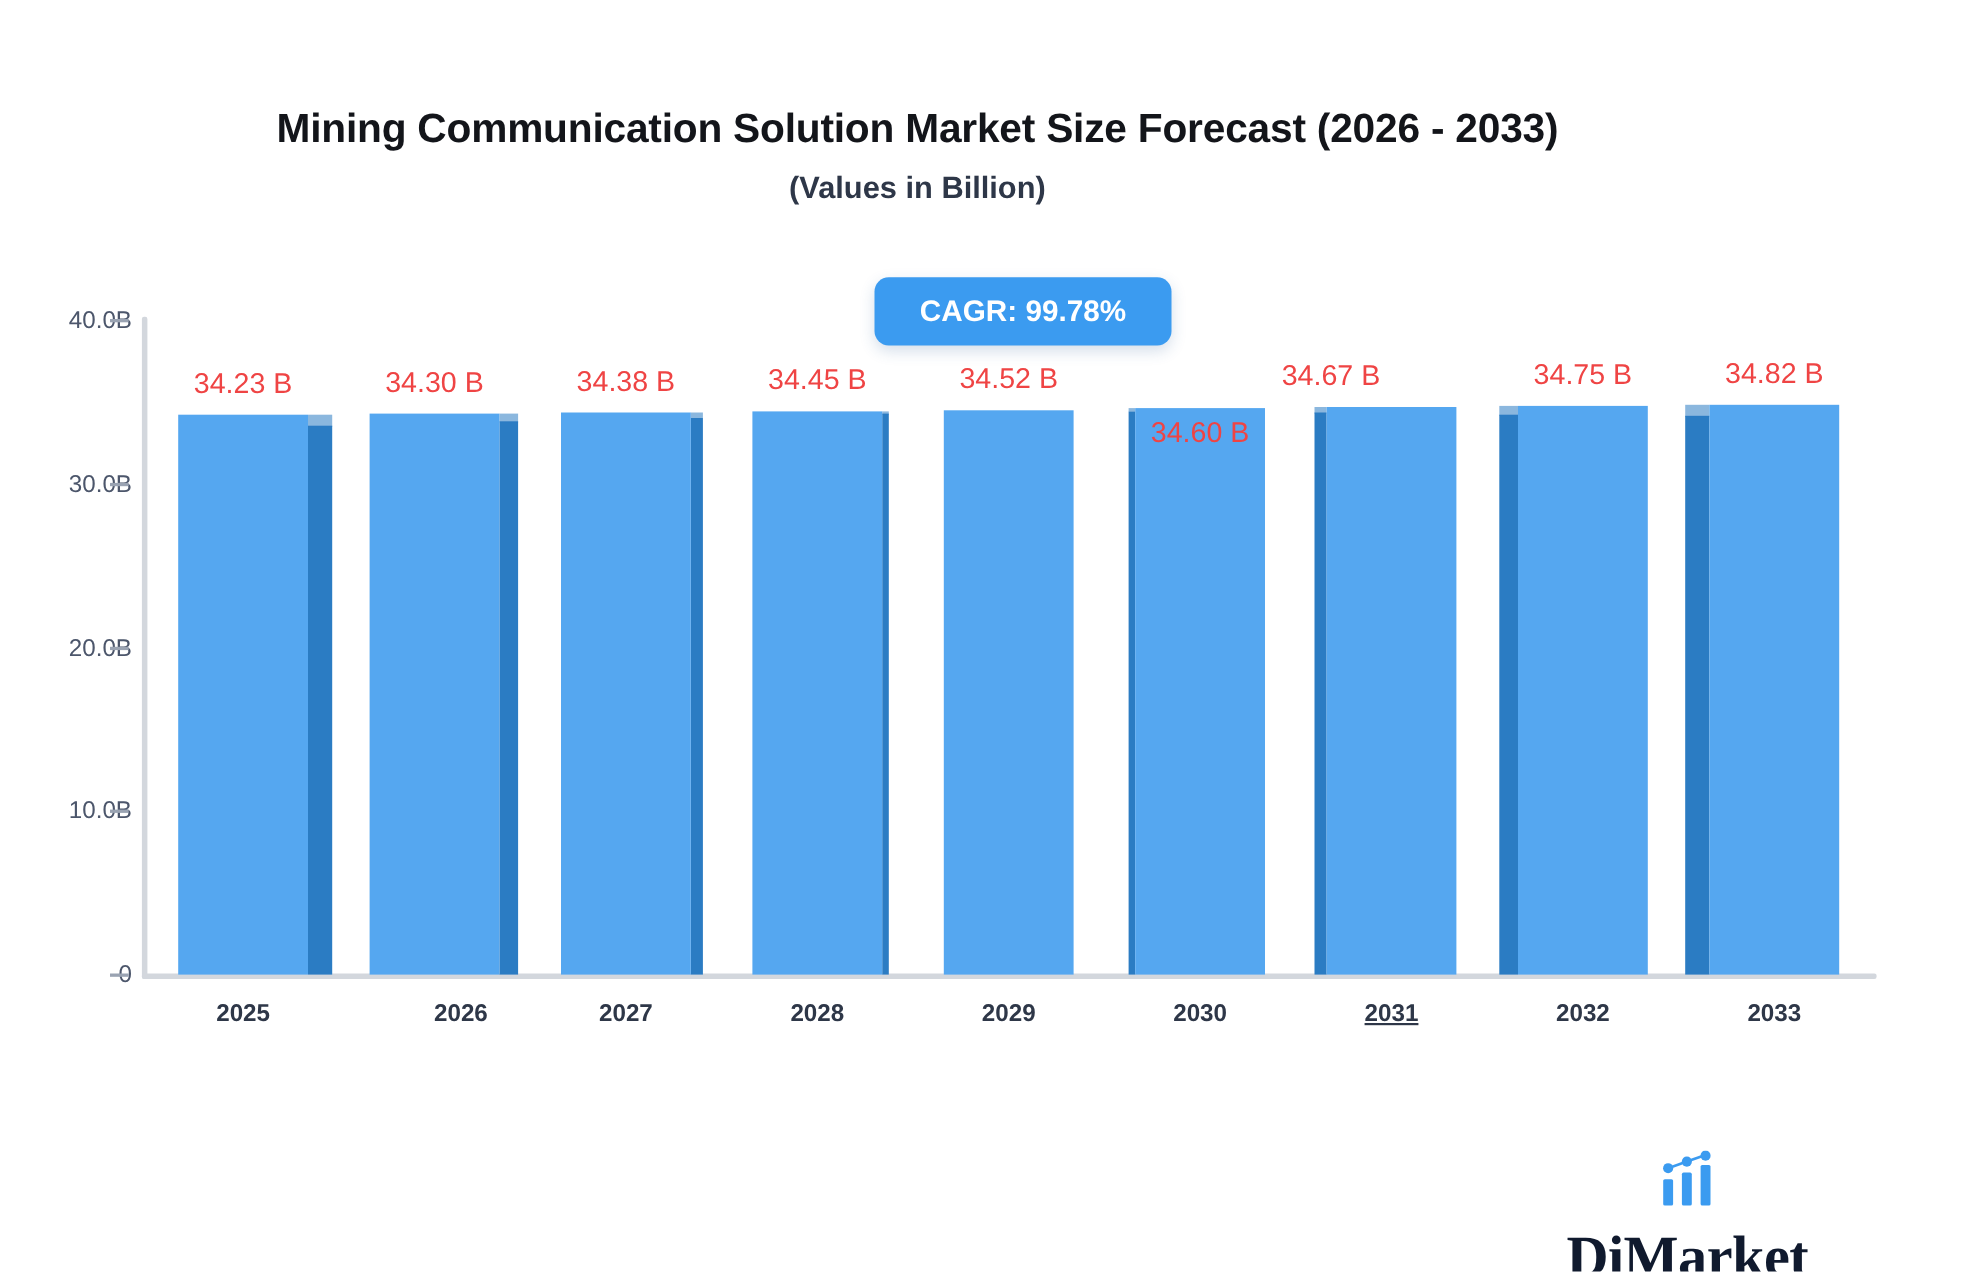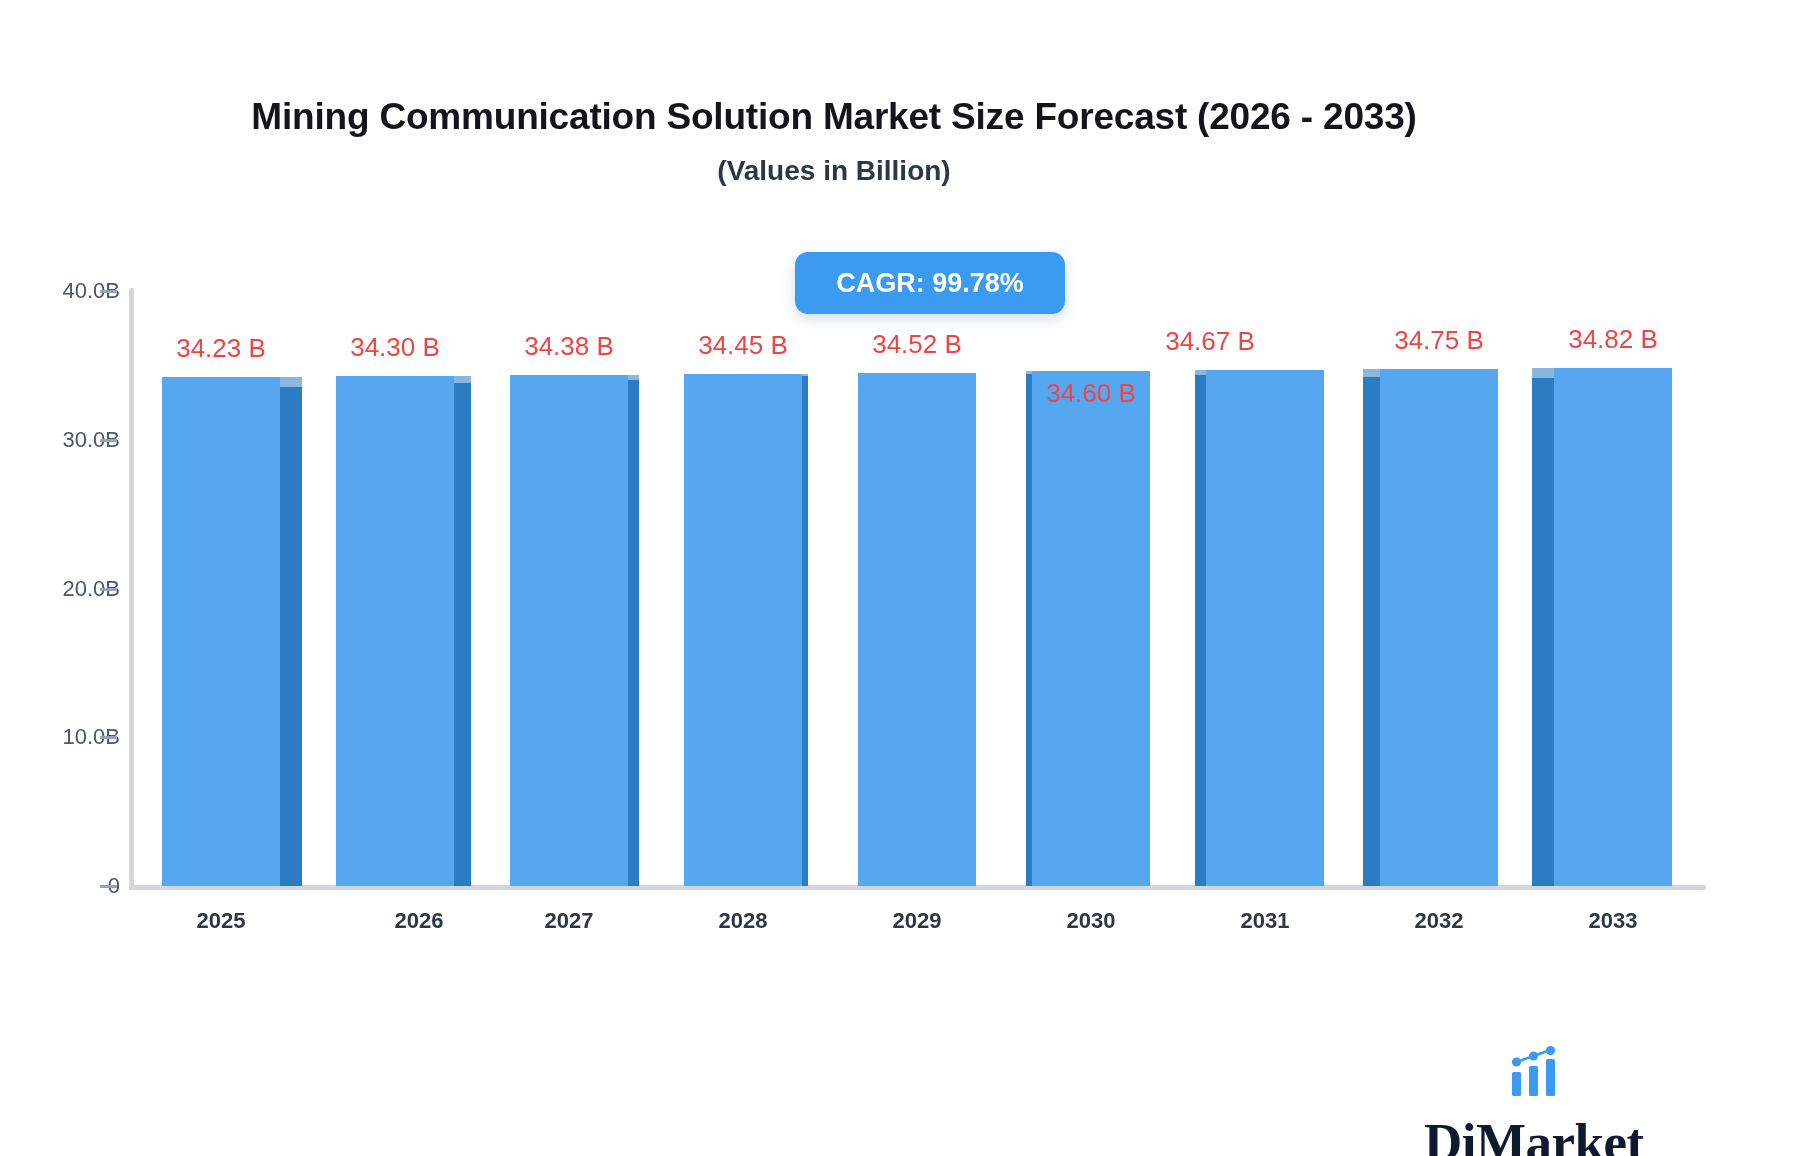--- a/index.html
+++ b/index.html
@@ -278,21 +278,21 @@
         </div>
         <div class="bar-value" style="left: 1613px; top: 324.053px;">34.82 B</div>
       </div>
     <div id="xticks">
         <div class="xtick-label" style="left: 221px;">2025</div>
         <div class="xtick-label" style="left: 395px; margin-left: 24px;">2026</div>
         <div class="xtick-label" style="left: 569px;">2027</div>
         <div class="xtick-label" style="left: 743px;">2028</div>
         <div class="xtick-label" style="left: 917px;">2029</div>
         <div class="xtick-label" style="left: 1091px;">2030</div>
-        <div class="xtick-label" style="left: 1265px;">2031</div>
+        <div class="xtick-label" style="left: 1265px; text-decoration: underline;">2031</div>
         <div class="xtick-label" style="left: 1439px;">2032</div>
         <div class="xtick-label" style="left: 1613px;">2033</div>
       </div>
   </div>
 
   <div class="logo">
     <span class="logo-icon">
       <svg width="52" height="52" viewBox="0 0 52 52" aria-hidden="true">
         <rect x="4" y="26" width="9" height="24" rx="1.5" fill="#3b9bf0"></rect>
         <rect x="21" y="20" width="9" height="30" rx="1.5" fill="#3b9bf0"></rect>

